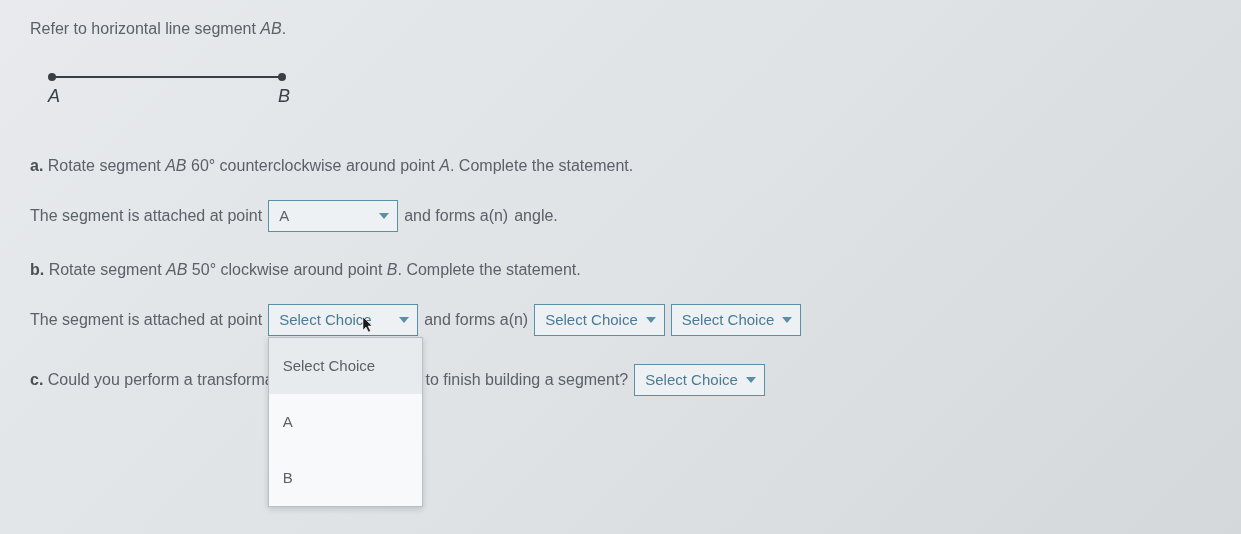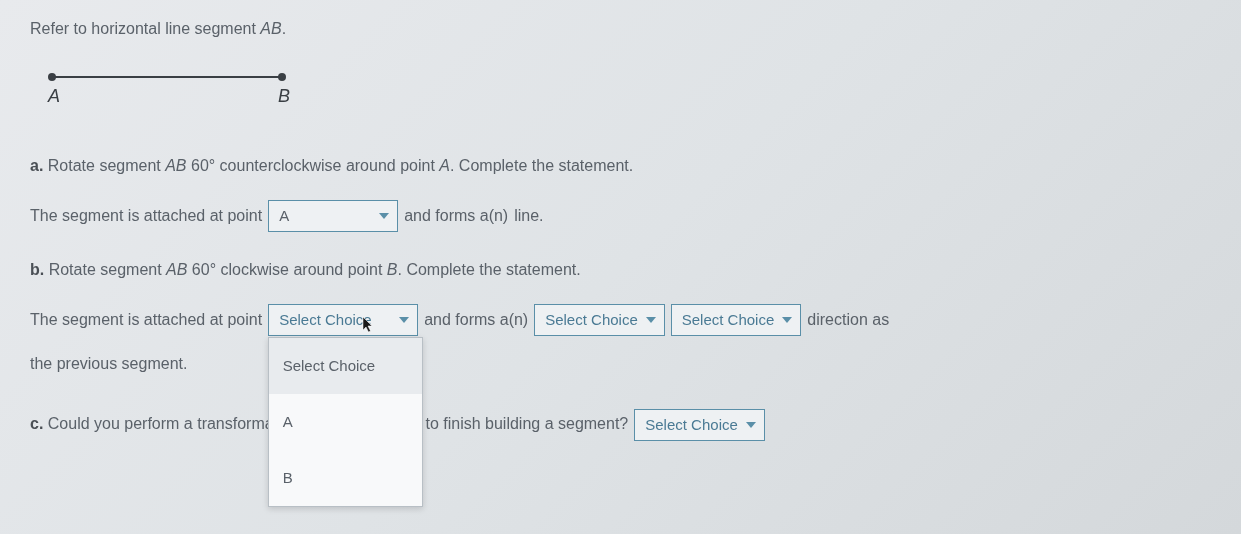--- a/index.html
+++ b/index.html
@@ -154,27 +154,27 @@
   <div class="part-prompt">
     <span class="bold">a.</span><span> Rotate segment </span><span class="italic">AB</span><span> 60° counterclockwise around point </span><span class="italic">A</span><span>. Complete the statement.</span>
   </div>
   <div class="answer-line">
     <span>The segment is attached at point</span>
     <span class="select-box filled">
       <span>A</span>
       <span class="chevron"></span>
     </span>
     <span>and forms a(n)</span>
-    <span>line.</span>
+    <span>angle.</span>
   </div>
 </div>
 
 <div class="part">
   <div class="part-prompt">
-    <span class="bold">b.</span><span> Rotate segment </span><span class="italic">AB</span><span> 60° clockwise around point </span><span class="italic">B</span><span>. Complete the statement.</span>
+    <span class="bold">b.</span><span> Rotate segment </span><span class="italic">AB</span><span> 50° clockwise around point </span><span class="italic">B</span><span>. Complete the statement.</span>
   </div>
   <div class="answer-line">
     <span>The segment is attached at point</span>
     <span class="select-box" style="min-width:150px;">
       <span>Select Choice</span>
       <span class="chevron"></span>
       <span class="cursor">
         <svg viewBox="0 0 12 18">
             <path d="M1 1 L1 14 L4 11 L6.5 16 L8.5 15 L6 10 L10 10 Z" fill="#1a1a1a" stroke="#fff" stroke-width="0.5"></path>
           </svg>
@@ -187,24 +187,20 @@
     </span>
     <span>and forms a(n)</span>
     <span class="select-box">
       <span>Select Choice</span>
       <span class="chevron"></span>
     </span>
     <span class="select-box">
       <span>Select Choice</span>
       <span class="chevron"></span>
     </span>
-    <span>direction as</span>
-  </div>
-  <div class="answer-line" style="margin-top:6px;">
-    <span>the previous segment.</span>
   </div>
 </div>
 
 <div class="part">
   <div class="answer-line">
     <span>
       <span class="bold">c.</span><span> Could you perform a transforma</span>
     </span>
     <span style="margin-left:120px;">
       <span class="italic">AB</span><span> to finish building a segment?</span>

